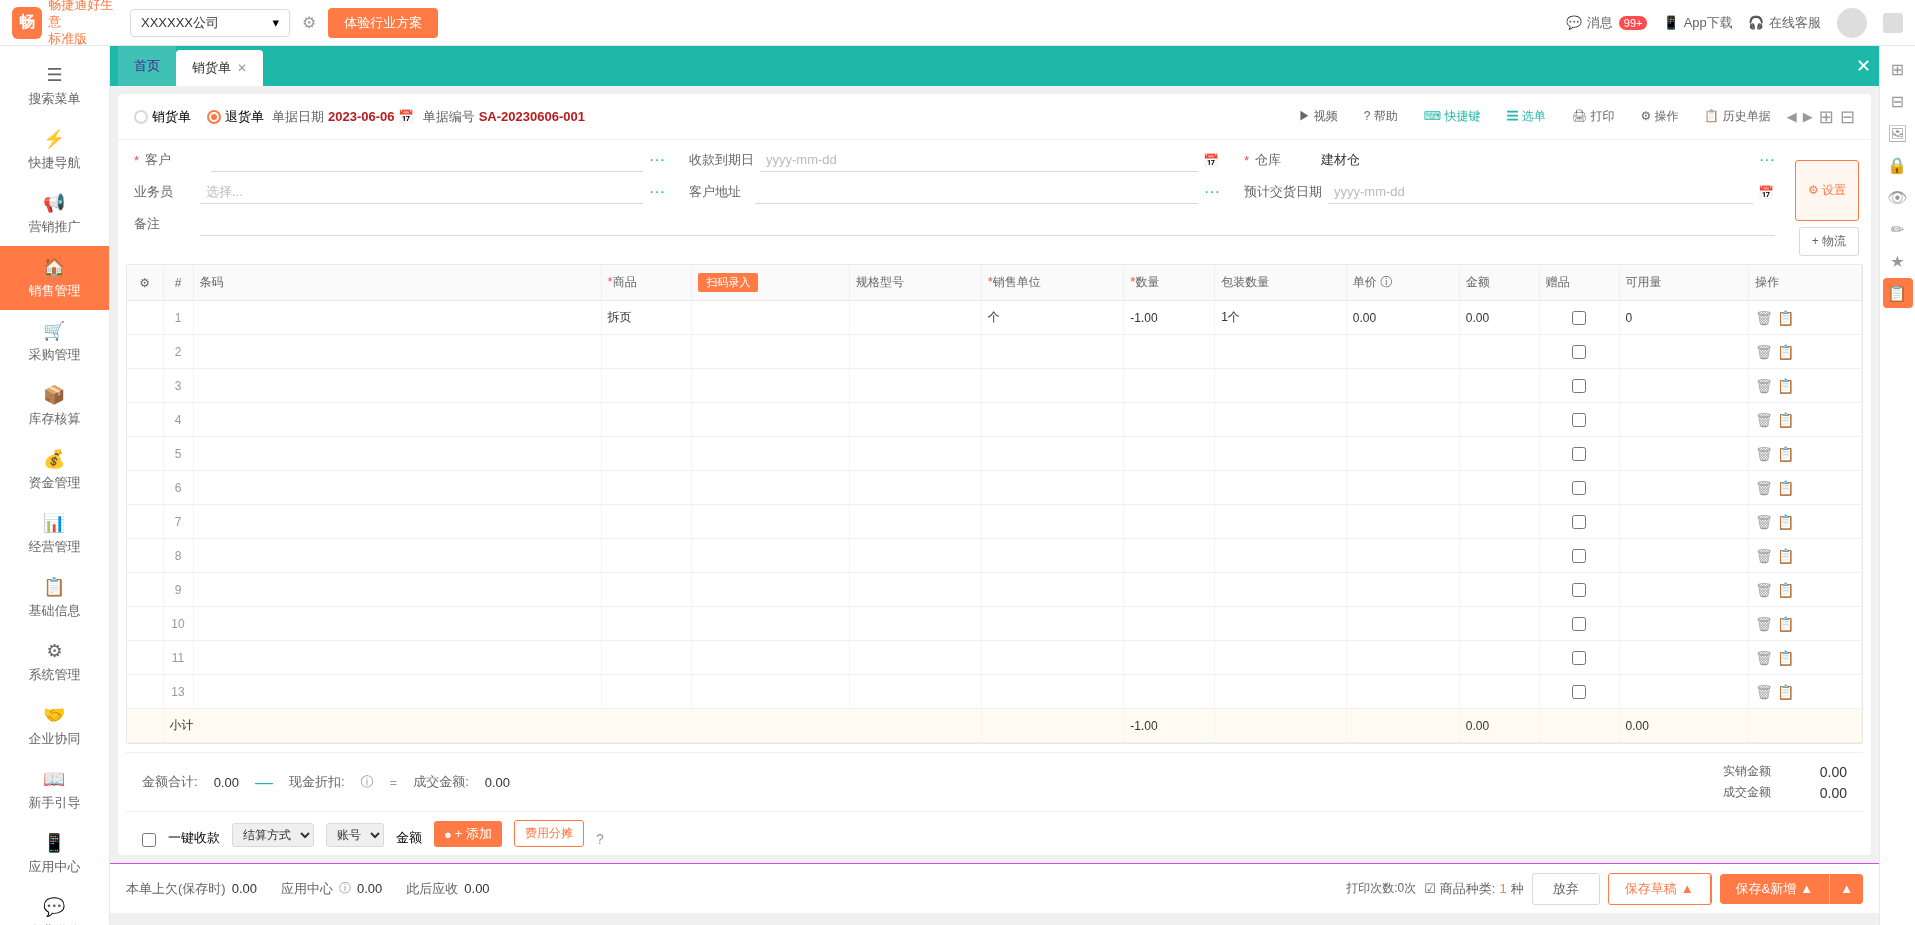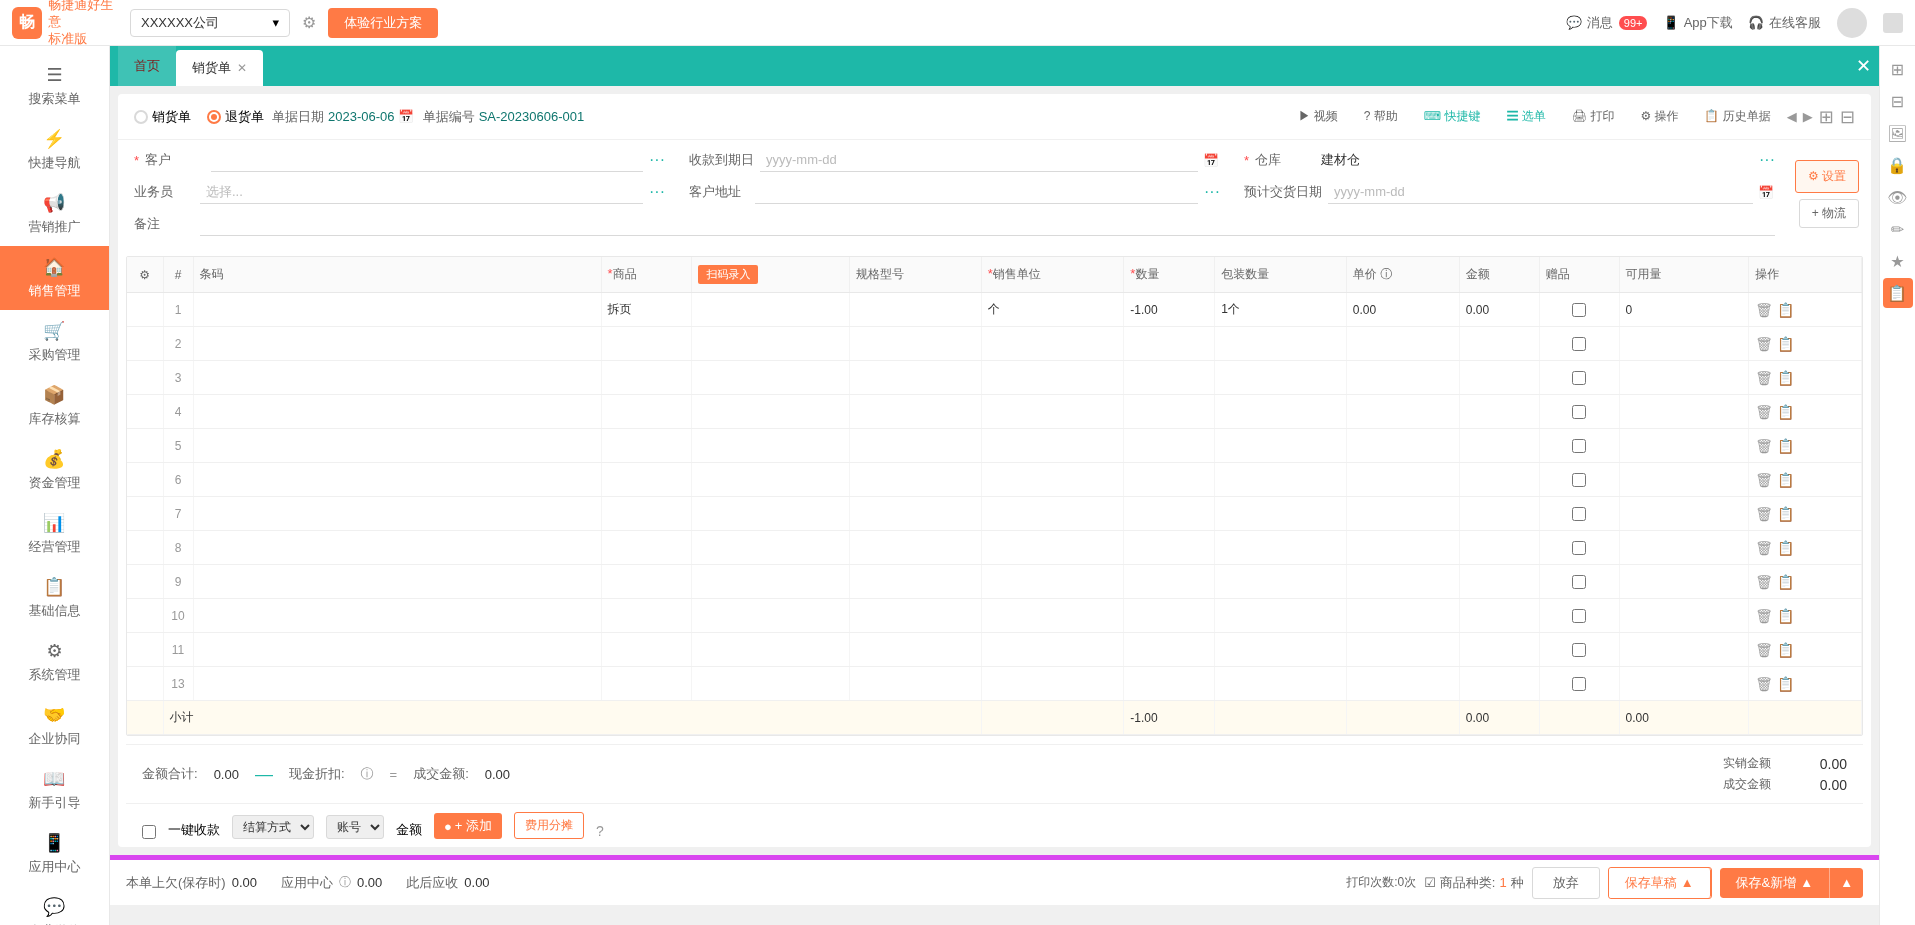--- a/index.html
+++ b/index.html
@@ -77,21 +77,21 @@
 
     
     .tab-bar {
       background: #1eb8a8;
       display: flex; align-items: center;
       height: 40px; padding: 0 8px;
     }
     .tab-item {
       padding: 0 16px; height: 52px;
       display: flex; align-items: center; gap: 6px;
-      cursor: pointer; color: #7f1d1d; font-size: 13px;
+      cursor: pointer; color: #4c1d95; font-size: 13px;
     }
     .tab-item.home { background: rgba(255,255,255,0.15); }
     .tab-item.active { background: #fff; color: #333; border-radius: 4px 4px 0 0; margin-top: 4px; height: 36px; }
     .tab-close { color: #999; font-size: 12px; cursor: pointer; }
 
     
     .page-content { flex: 1; background: #f0f0f0; overflow-y: auto; padding: 0; }
 
     
     .form-card {
@@ -111,21 +111,21 @@
     .radio-group { display: flex; gap: 16px; align-items: center; }
     .radio-item { display: flex; align-items: center; gap: 4px; cursor: pointer; font-size: 13px; }
     .radio-dot {
       width: 14px; height: 14px; border-radius: 50%;
       border: 2px solid #d9d9d9; display: flex; align-items: center; justify-content: center;
     }
     .radio-dot.checked { border-color: #ff7a45; }
     .radio-dot.checked::after { content: ''; width: 6px; height: 6px; background: #ff7a45; border-radius: 50%; }
     .field-group { display: flex; align-items: center; gap: 4px; }
     .field-label { color: #666; white-space: nowrap; }
-    .field-value { color: #0f766e; font-weight: 400; }
+    .field-value { color: #b91c1c; font-weight: 700; }
     .toolbar-actions {
       margin-left: auto;
       display: flex; gap: 6px; align-items: center;
     }
     .toolbar-btn {
       display: flex; align-items: center; gap: 3px;
       padding: 4px 10px; border-radius: 3px; cursor: pointer;
       font-size: 12px; color: #666; border: none; background: transparent;
     }
     .toolbar-btn.active { color: #1eb8a8; }
@@ -134,21 +134,21 @@
     .form-field-input {
       flex: 1; border: none; border-bottom: 1px solid #d9d9d9;
       padding: 4px 6px; outline: none; color: #333; font-size: 13px;
       background: transparent;
     }
     .form-field-input::placeholder { color: #bbb; }
     .form-field-dots { color: #1eb8a8; cursor: pointer; font-size: 16px; }
     .form-field-calendar { color: #1eb8a8; cursor: pointer; }
     .side-btn-setting {
       background: #fff7f0; border: 1px solid #ff7a45; color: #ff7a45;
-      padding: 7px 12px; border-radius: 3px; cursor: pointer; font-size: 12px;
+      padding: 21px 12px; border-radius: 3px; cursor: pointer; font-size: 12px;
       white-space: nowrap;
     }
     .side-btn-logistics {
       background: #fff; border: 1px solid #d9d9d9; color: #666;
       padding: 5px 12px; border-radius: 3px; cursor: pointer; font-size: 12px;
       white-space: nowrap;
     }
 
     
     .table-wrapper { margin: 0 8px 8px; }
@@ -210,21 +210,21 @@
       padding: 4px 10px; border-radius: 3px; cursor: pointer; font-size: 12px;
     }
     .summary-row { display: flex; gap: 16px; align-items: center; }
     .summary-label { color: #666; font-size: 12px; }
     .summary-value { color: #333; font-size: 14px; font-weight: 500; min-width: 60px; text-align: right; }
 
     
     .bottom-bar {
       height: 50px;
       background: #fff;
-      border-top: 5px solid #d946ef;
+      border-top: 1px solid #d946ef;
       display: flex; align-items: center;
       padding: 0 16px; gap: 24px;
       position: sticky; bottom: 0;
     }
     .bottom-info { display: flex; gap: 24px; align-items: center; }
     .bottom-info-item { display: flex; gap: 6px; align-items: center; color: #666; font-size: 12px; }
     .bottom-info-item .num { color: #333; font-weight: 500; }
     .bottom-actions { margin-left: auto; display: flex; gap: 8px; align-items: center; }
     .print-info { color: #666; font-size: 12px; }
     .goods-type { display: flex; align-items: center; gap: 4px; color: #666; font-size: 12px; cursor: pointer; }

